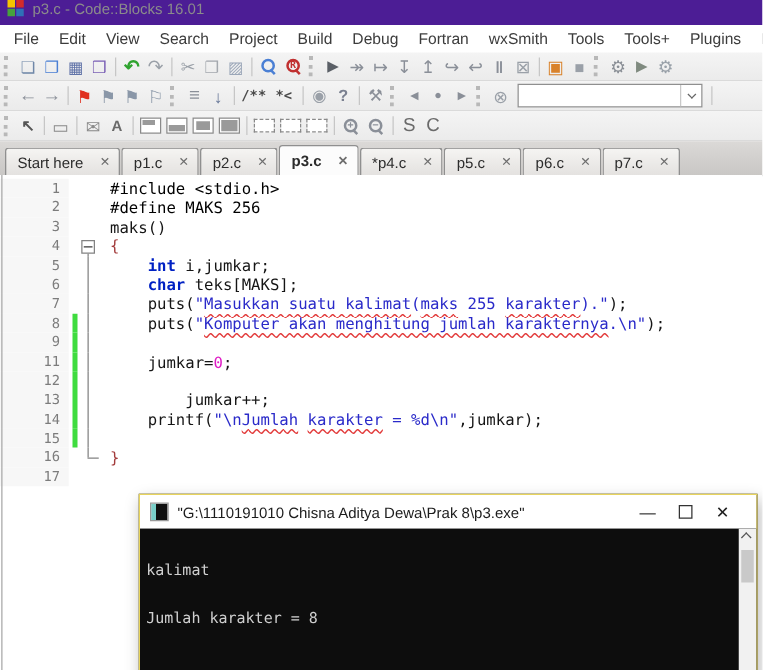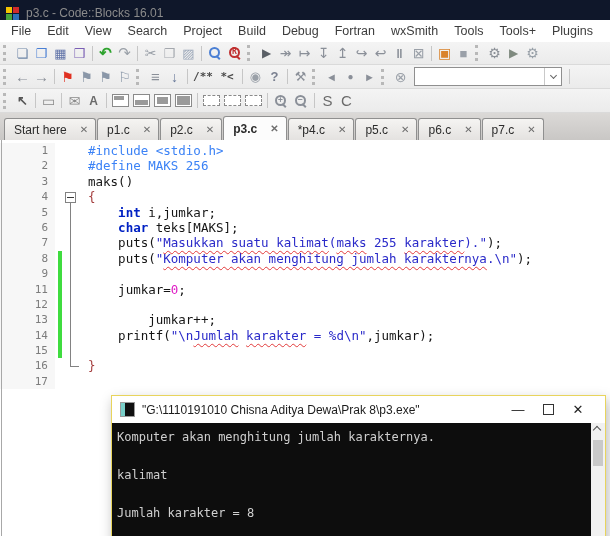--- a/index.html
+++ b/index.html
@@ -1,19 +1,19 @@
 <!DOCTYPE html>
 <html><head>
 <meta charset="utf-8">
 <style>
   html,body{margin:0;padding:0}
   body{width:610px;height:536px;overflow:hidden;position:relative;background:#fff;
        font-family:"Liberation Sans",sans-serif;-webkit-font-smoothing:antialiased}
   
-  #titlebar{height:20px;background:#0f172a;display:flex;align-items:flex-end;padding-left:6px}
+  #titlebar{height:20px;background:#4c1d95;display:flex;align-items:flex-start;padding-left:6px}
   #logo{width:13px;height:13px;display:grid;grid-template-columns:6px 6px;grid-template-rows:6px 6px;gap:1px;margin-right:7px}
   #logo span{display:block}
   #wtitle{font-size:12px;color:#8b8b8b}
   
   #menubar{height:22px;background:#fff;display:flex;align-items:center;padding-left:3px;white-space:nowrap;overflow:hidden}
   .mi{font-size:12.5px;color:#3c3c3c;padding:2px 8px;cursor:default}
   
   .toolbar{height:22px;background:linear-gradient(#f4f4f4,#ebebeb);border-bottom:1px solid #dadada;
            display:flex;align-items:center;padding-left:1px;overflow:hidden;white-space:nowrap}
   #tb2{height:23px}#tb3{height:23px}
@@ -53,21 +53,21 @@
   .chgcol{width:4px;flex:none;margin-left:3px}
   .chg .chgcol{background:#3fdc3f}
   .fold{width:17px;flex:none;position:relative}
   .fold.fv::before{content:"";position:absolute;left:8px;top:0;bottom:0;width:1px;background:#828282}
   .fold.fs .fbox{position:absolute;left:3px;top:3px;width:9px;height:9px;border:1px solid #828282;background:#fff}
   .fbox::before{content:"";position:absolute;left:1px;right:1px;top:4px;height:1px;background:#3a3a3a}
   .fold.fs::after{content:"";position:absolute;left:8px;top:14px;bottom:0;width:1px;background:#828282}
   .fold.fe::before{content:"";position:absolute;left:8px;top:0;height:8px;width:1px;background:#828282}
   .fold.fe::after{content:"";position:absolute;left:8px;top:8px;width:9px;height:1px;background:#828282}
   .codeln{white-space:pre;font:12.5px/15.4px "DejaVu Sans Mono",monospace;color:#151515;padding-left:9px}
-  .sg-pp{color:#3b82f6}
+  .sg-pp{color:#000000}
   .sg-kw{color:#0021c3;font-weight:bold}
   .sg-str{color:#2a2ac9}
   .sg-strw{color:#2a2ac9;text-decoration-line:underline;text-decoration-style:wavy;
            text-decoration-color:#e23a3a;text-decoration-thickness:1px;text-underline-offset:2.5px}
   .sg-num{color:#df1cc5}
   .sg-brc{color:#a33c3c}
   
   #console{position:absolute;left:111px;top:395px;width:493px;height:160px;
            border:1px solid #e8d45c;box-shadow:2px 5px 12px rgba(0,0,0,.28);background:#0d0d0d}
   #ctitle{height:27px;background:#fff;display:flex;align-items:center;padding-left:8px}
@@ -358,21 +358,20 @@
     <span id="capgroup">
       <span class="capbtn">—</span>
       <span class="capbtn">
           <span class="maxbox"></span>
         </span>
       <span class="capbtn">✕</span>
     </span>
   </div>
   <div id="cbody">
     <div id="cout">
-        <div class="cline">Komputer akan menghitung jumlah karakternya.</div>
         <div class="cline">&nbsp;</div>
         <div class="cline">kalimat</div>
         <div class="cline">&nbsp;</div>
         <div class="cline">Jumlah karakter = 8</div>
       </div>
     <div id="cscroll">
       <span id="scrollup"></span>
       <span id="scrollthumb"></span>
     </div>
   </div>

